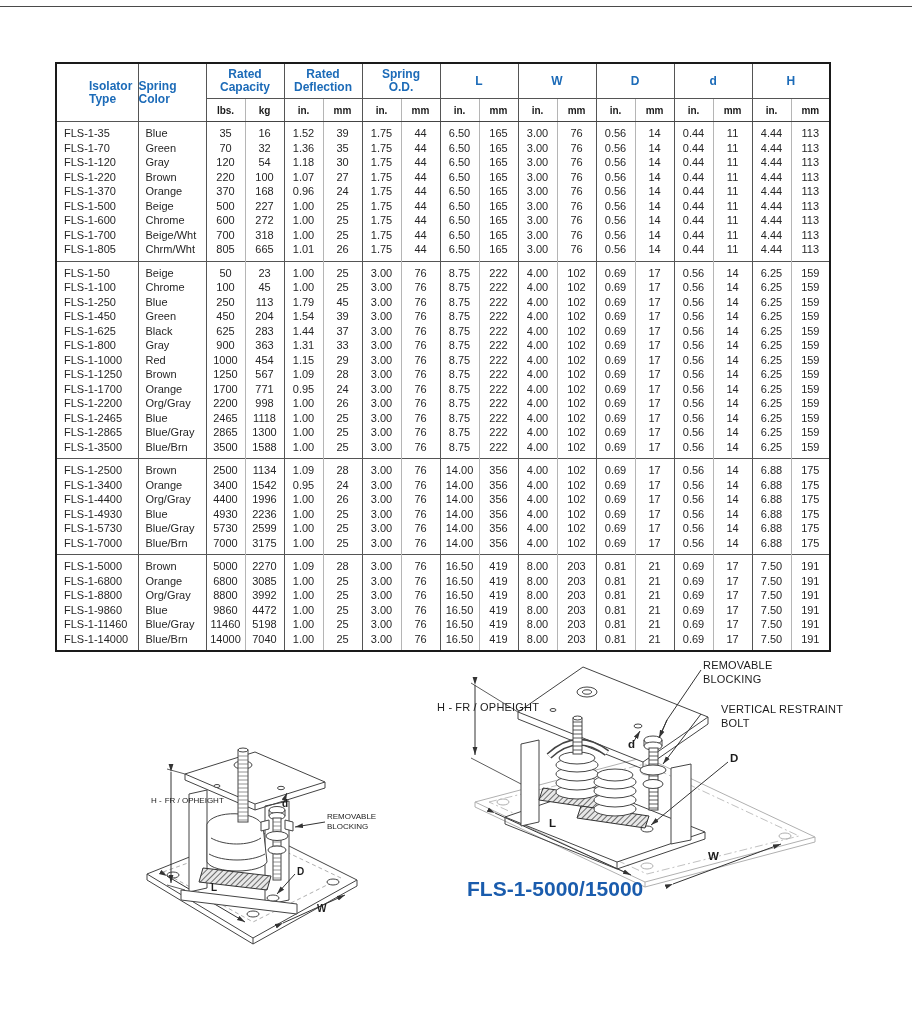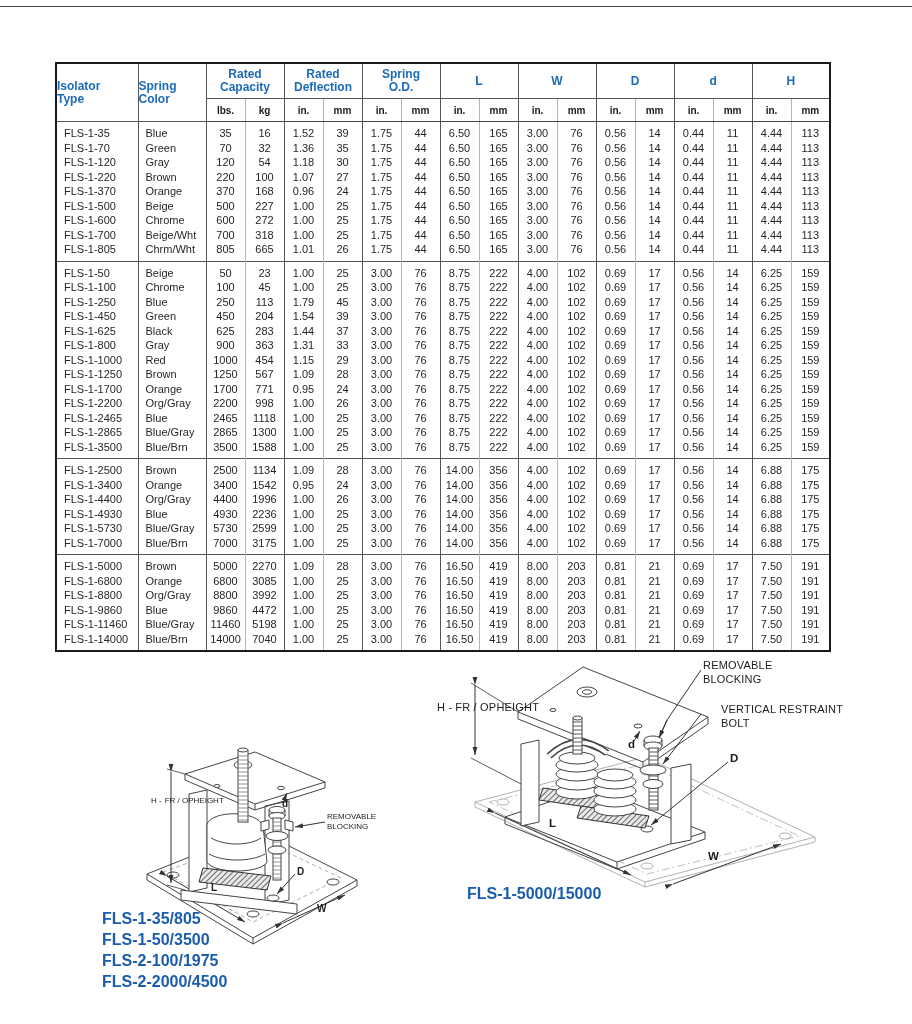--- a/index.html
+++ b/index.html
@@ -5,21 +5,21 @@
   html,body{margin:0;padding:0;background:#fff;}
   .page{position:relative;width:912px;height:1024px;background:#fff;overflow:hidden;
         font-family:"Liberation Sans", sans-serif;}
   .top-rule{position:absolute;left:0;top:6px;width:912px;height:0;border-top:1.5px solid #4a4a4a;}
 
   
   .spec-table{position:absolute;left:55px;top:62px;width:774px;border-collapse:collapse;
               table-layout:fixed;border:2.5px solid #1a1a1a;background:#fff;}
   .spec-table th,.spec-table td{border-left:1px solid #b5b5b5;padding:0;}
   .spec-table .gs{border-left:1px solid #555;}
-  .spec-table .first{border-left:none;}
+  .spec-table .first{border-left:none;padding-left:32px;}
   .h-main{color:#1C6BB8;font-size:12px;font-weight:bold;text-align:left;
           vertical-align:middle;padding-left:7px;line-height:13px;}
   .h-group{color:#1C6BB8;font-size:12px;font-weight:bold;text-align:center;
            vertical-align:middle;height:34px;border-bottom:1px solid #555;line-height:13px;}
   .h-sub{color:#1a1a1a;font-size:10px;font-weight:bold;text-align:center;height:22px;
          border-bottom:1.5px solid #444;vertical-align:middle;}
   .spec-table tbody{border-top:1px solid #555;}
   .spec-table td{font-size:11px;line-height:14.5px;text-align:center;color:#262626;}
   .spec-table td.al{text-align:left;padding-left:7px;}
   .spec-table tbody tr.rt td{padding-top:4px;}
@@ -30,21 +30,21 @@
   .fig svg{display:block;}
   .fig-label{position:absolute;color:#1c1c1c;white-space:nowrap;background:transparent;}
   .dim{font-size:11.5px;font-weight:bold;}
   .dim-sm{font-size:10px;font-weight:bold;}
   .note{font-size:11px;line-height:14px;letter-spacing:.2px;}
   .note-sm{font-size:8px;line-height:10px;}
   .hlab{display:flex;align-items:center;gap:3px;}
   .hlab .stack{display:flex;flex-direction:row;align-items:center;}
   .caption{position:absolute;color:#1A5CAD;font-weight:bold;}
   .caption-left{left:102px;top:908px;font-size:16px;line-height:21px;}
-  .caption-right{left:467px;top:877px;font-size:16px;margin-top:8px;}
+  .caption-right{left:467px;top:877px;font-size:21px;}
 </style>
 </head>
 <body>
 
 <div class="page">
   <div class="top-rule"></div>
 
   <table class="spec-table" id="specTable">
       <colgroup>
         <col style="width: 82px;">
@@ -997,20 +997,14 @@
     <div class="fig-label note" style="left:296px;top:50px;">
       <div>VERTICAL RESTRAINT</div>
       <div>BOLT</div>
     </div>
     <span class="fig-label dim" style="left:203px;top:86px;">d</span>
     <span class="fig-label dim" style="left:305px;top:100px;">D</span>
     <span class="fig-label dim" style="left:124px;top:165px;">L</span>
     <span class="fig-label dim" style="left:283px;top:198px;">W</span>
   </div>
 
-  <div class="caption caption-left">
-    <div>FLS-1-35/805</div>
-    <div>FLS-1-50/3500</div>
-    <div>FLS-2-100/1975</div>
-    <div>FLS-2-2000/4500</div>
-  </div>
   <div class="caption caption-right">FLS-1-5000/15000</div>
 </div>
 
 </body></html>

